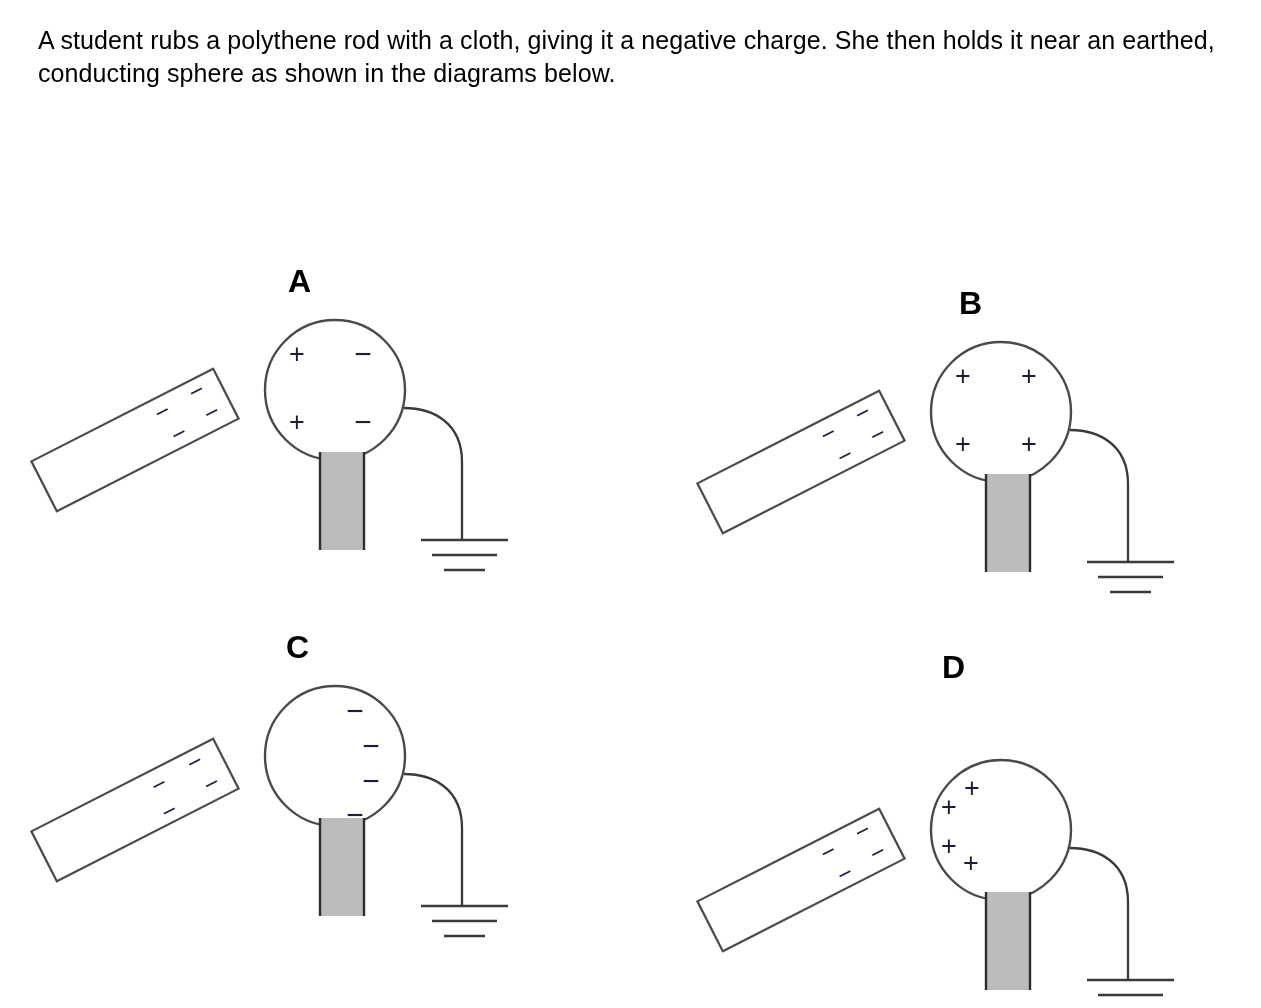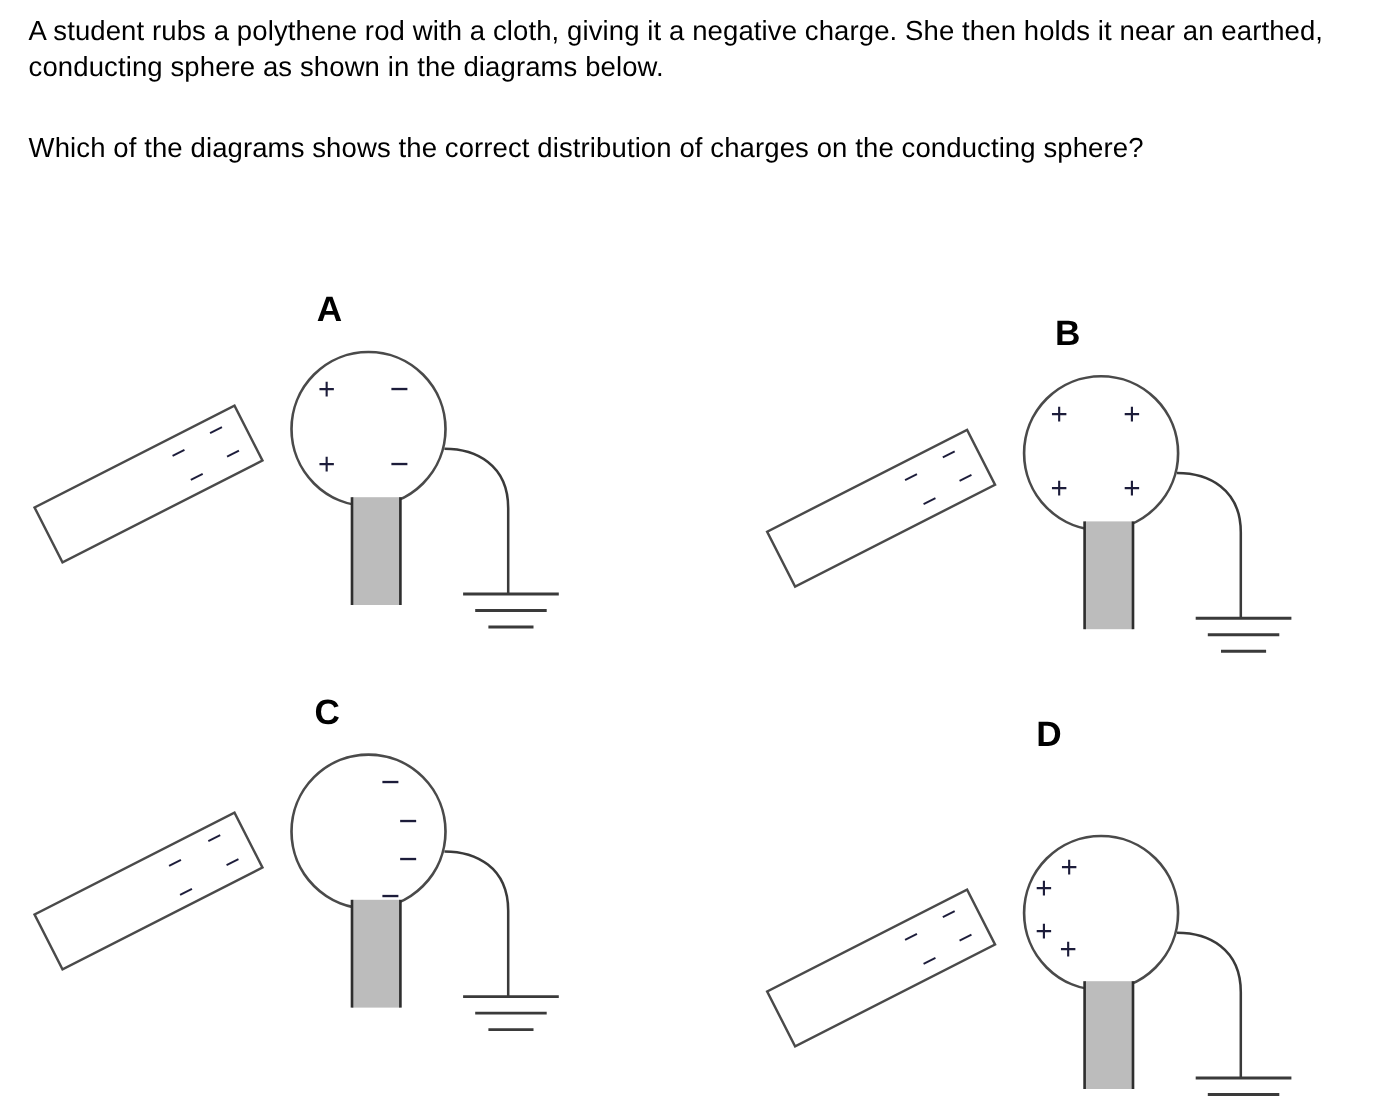--- a/index.html
+++ b/index.html
@@ -18,21 +18,21 @@
   }
   #question-text {
     position: absolute;
     left: 22px;
     top: 8px;
     width: 1230px;
   }
   .q-para {
     font-size: 25px;
     line-height: 33px;
-    margin: 4px;
+    margin: 16px;
     color: #000000;
     letter-spacing: 0.1px;
   }
   .q-gap {
     height: 33px;
   }
   #diagram-grid {
     position: absolute;
     left: 0;
     top: 230px;
@@ -97,21 +97,20 @@
     text-anchor: middle;
     dominant-baseline: middle;
   }
 </style>
 </head>
 <body>
 
 <div id="question-text">
   <p class="q-para">A student rubs a polythene rod with a cloth, giving it a negative charge. She then holds it near an earthed, conducting sphere as shown in the diagrams below.</p>
   <div class="q-gap"></div>
-  <p class="q-para">Which of the diagrams shows the correct distribution of charges on the conducting sphere?</p>
 </div>
 
 <div id="diagram-grid">
 
   <div class="diagram-cell" style="left:0px; top:0px;">
     <svg class="diagram-svg" width="560" height="380" viewBox="0 0 560 380">
       <text class="opt-label" x="288" y="62">A</text>
 
       <g transform="rotate(-27 135 210)">
         <rect class="rod-outline" x="33" y="182" width="204" height="56"></rect>

